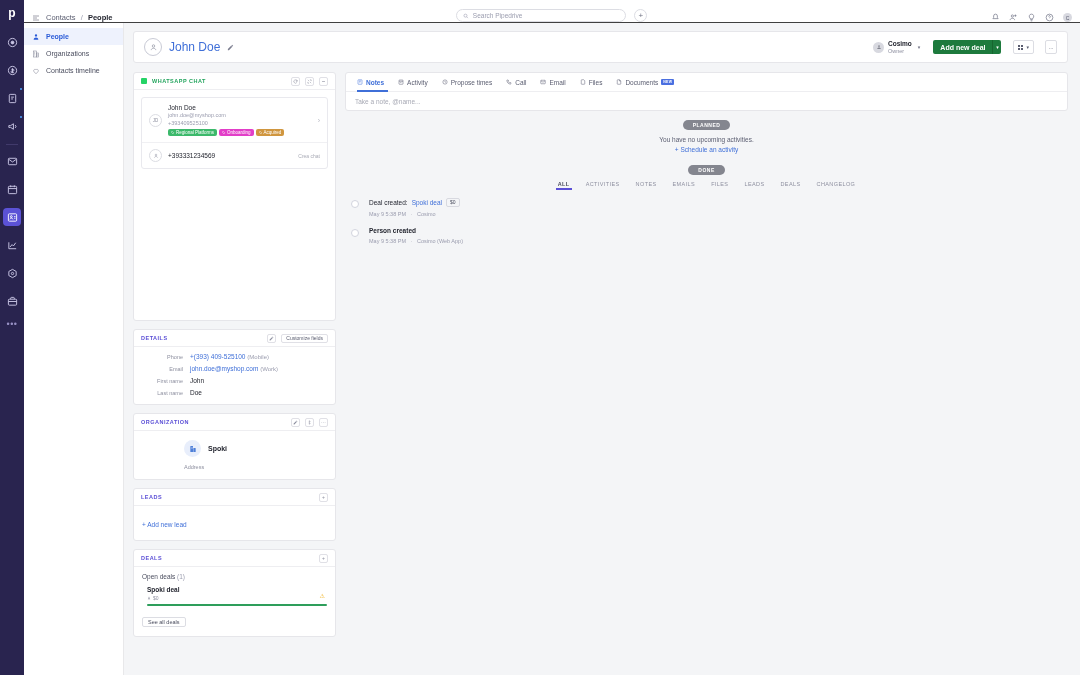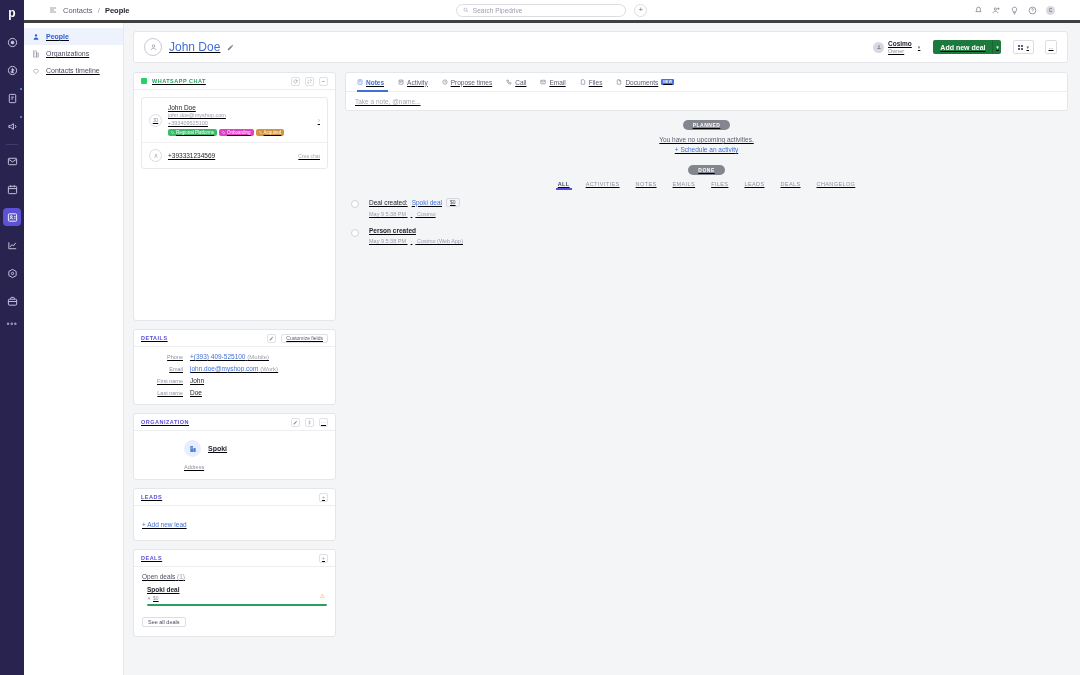--- a/index.html
+++ b/index.html
@@ -35,22 +35,22 @@
     width:2px; height:2px; border-radius:50%; background:#4fa3ff;
   }
   .rail-sep { width:12px; height:1px; background:#413a6b; margin:4px 0 2px; }
   .rail-dots { color:#9790c4; font-size:9px; letter-spacing:0.5px; margin-top:4px;}
 
   
   .main { flex: 1; display: flex; flex-direction: column; min-width: 0; }
 
   
   .topbar {
-    height: 23px; background: #fff; border-bottom: 3px solid #404040;
-    display: flex; align-items: center; padding: 0 25px;
+    height: 23px; background: #fff; border-bottom: 1px solid #404040;
+    display: flex; align-items: flex-end; padding: 0 8px;
     flex: 0 0 23px;
   }
   .crumb-icon { color:#6f7183; font-size:8px; margin-right:6px; display:flex; }
   .crumb { font-size: 7.5px; color: #5a5d70; white-space: nowrap; }
   .crumb .sep { margin: 0 3px; color:#9a9cae; }
   .crumb .cur { color: #23252f; font-weight: bold; }
   .topbar-center { flex:1; display:flex; justify-content:center; align-items:center; gap:8px; }
   .search {
     width: 170px; height: 13px; border:1px solid #dcdde3; border-radius:7px;
     background:#fff; display:flex; align-items:center; padding: 0 6px; gap:4px;
@@ -68,21 +68,21 @@
   }
   .topbar-right { display:flex; align-items:center; gap:9px; }
   .topbar-right .ic { width:9px; height:9px; color:#7b7d8f; display:flex; }
   .topbar-right .ic svg { width:9px; height:9px; }
   .avatar-sm {
     width:9px; height:9px; border-radius:50%; background:#d8d9e0;
     color:#5a5d70; font-size:5px; display:flex; align-items:center; justify-content:center;
   }
 
   
-  .body { flex:1; display:flex; min-height:0;text-decoration:underline; }
+  .body { flex:1; display:flex; min-height:0; }
 
   
   .subnav {
     width: 100px; flex:0 0 100px; background:#fff;
     border-right:1px solid #e8e8ea; padding-top:5px;
   }
   .nav-item {
     display:flex; align-items:center; gap:6px;
     height:17px; padding:0 8px; font-size:7px; color:#4a4d5e;
   }

